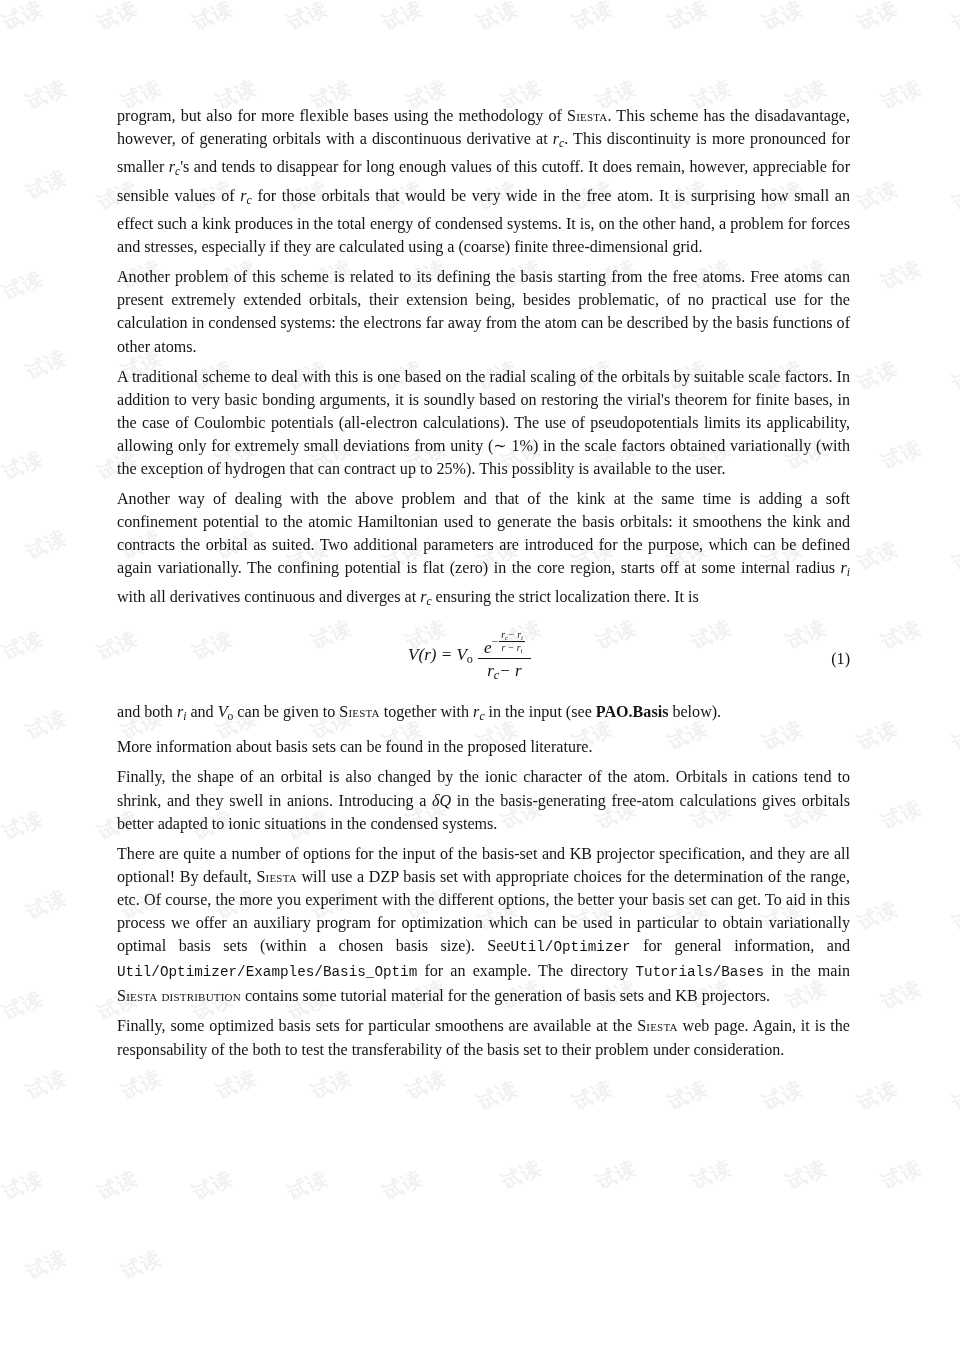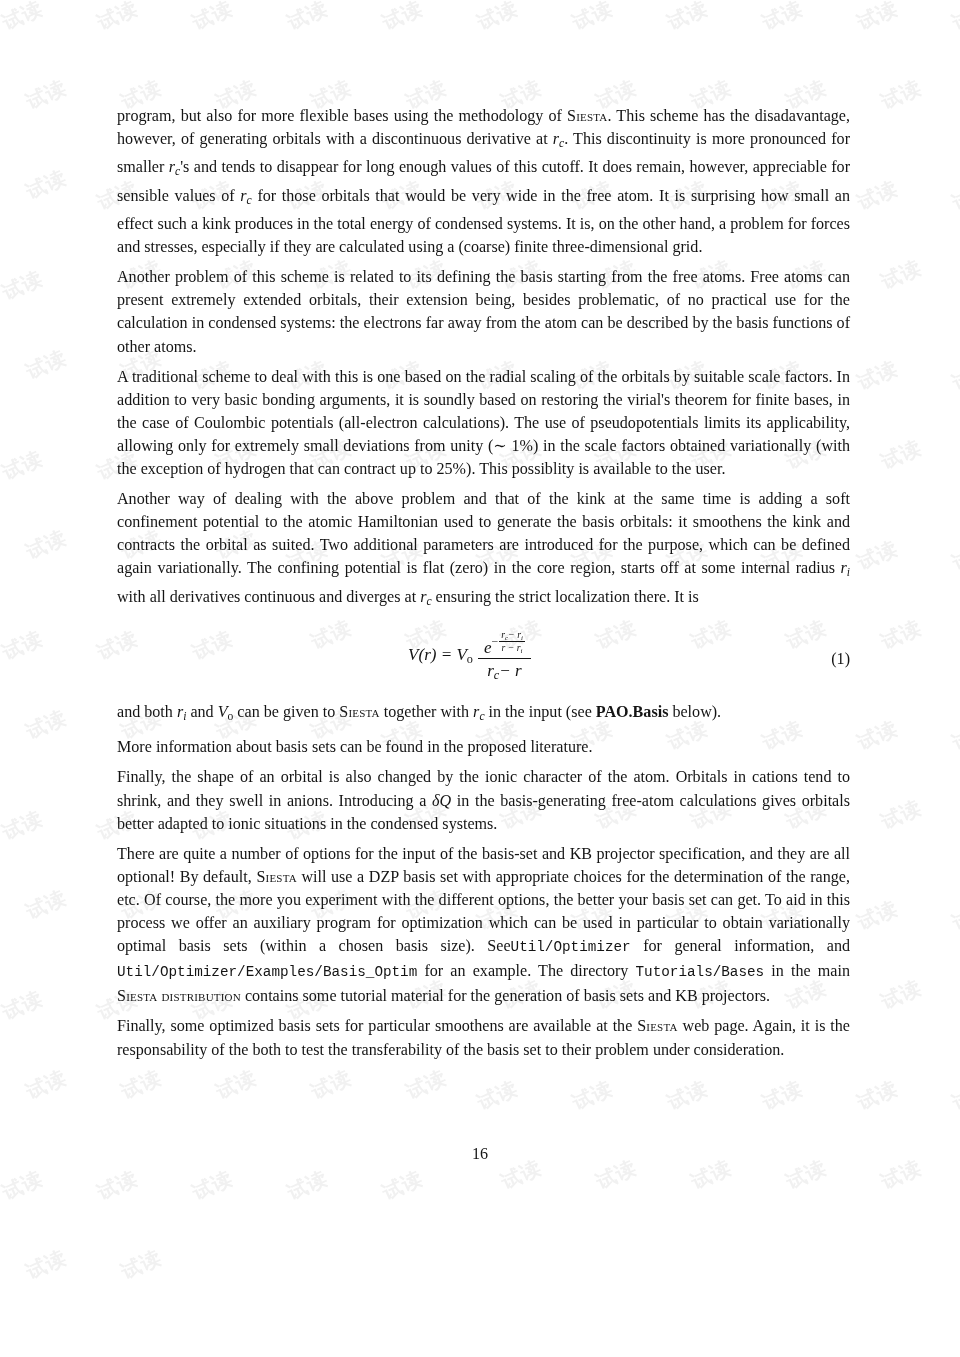--- a/index.html
+++ b/index.html
@@ -408,15 +408,14 @@
     <p class="para">More information about basis sets can be found in the proposed literature.</p>
 
     <p class="para"><span>Finally, the shape of an orbital is also changed by the ionic character of the atom. Orbitals in cations tend to shrink, and they swell in anions. Introducing a </span><span class="mathit">δQ</span><span> in the basis-generating free-atom calculations gives orbitals better adapted to ionic situations in the condensed systems.</span></p>
 
     <p class="para"><span>There are quite a number of options for the input of the basis-set and KB projector specification, and they are all optional! By default, </span><span class="sc">Siesta</span><span> will use a DZP basis set with appropriate choices for the determination of the range, etc. Of course, the more you experiment with the different options, the better your basis set can get. To aid in this process we offer an auxiliary program for optimization which can be used in particular to obtain variationally optimal basis sets (within a chosen basis size). See</span><span class="mono">Util/Optimizer</span><span> for general information, and </span><span class="mono">Util/Optimizer/Examples/Basis_Optim</span><span> for an example. The directory </span><span class="mono">Tutorials/Bases</span><span> in the main </span><span class="sc">Siesta</span><span> </span><span class="sc">distribution</span><span> contains some tutorial material for the generation of basis sets and KB projectors.</span></p>
 
     <p class="para"><span>Finally, some optimized basis sets for particular smoothens are available at the </span><span class="sc">Siesta</span><span> web page. Again, it is the responsability of the both to test the transferability of the basis set to their problem under consideration.</span></p>
 
   </div>
 
-  <div class="page-number">16</div>
 
 </div>
 
 </body></html>

